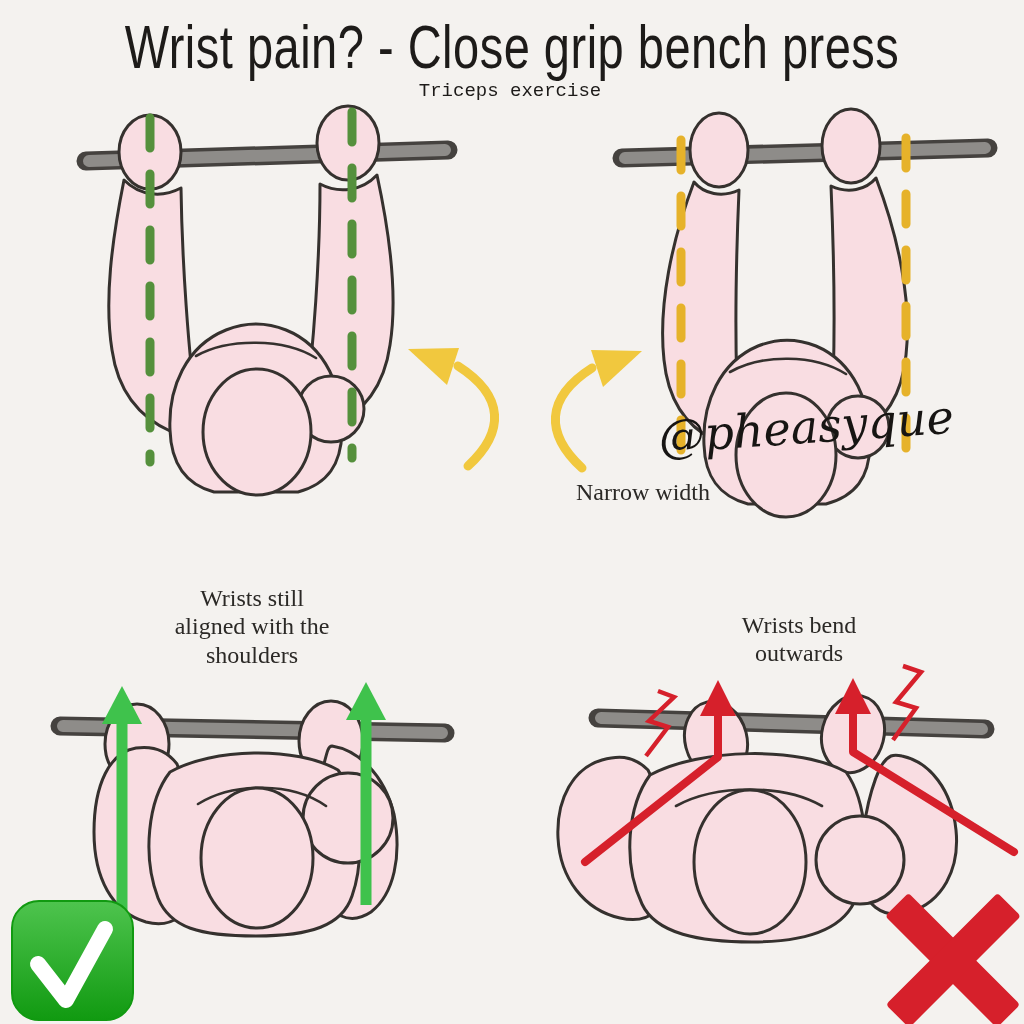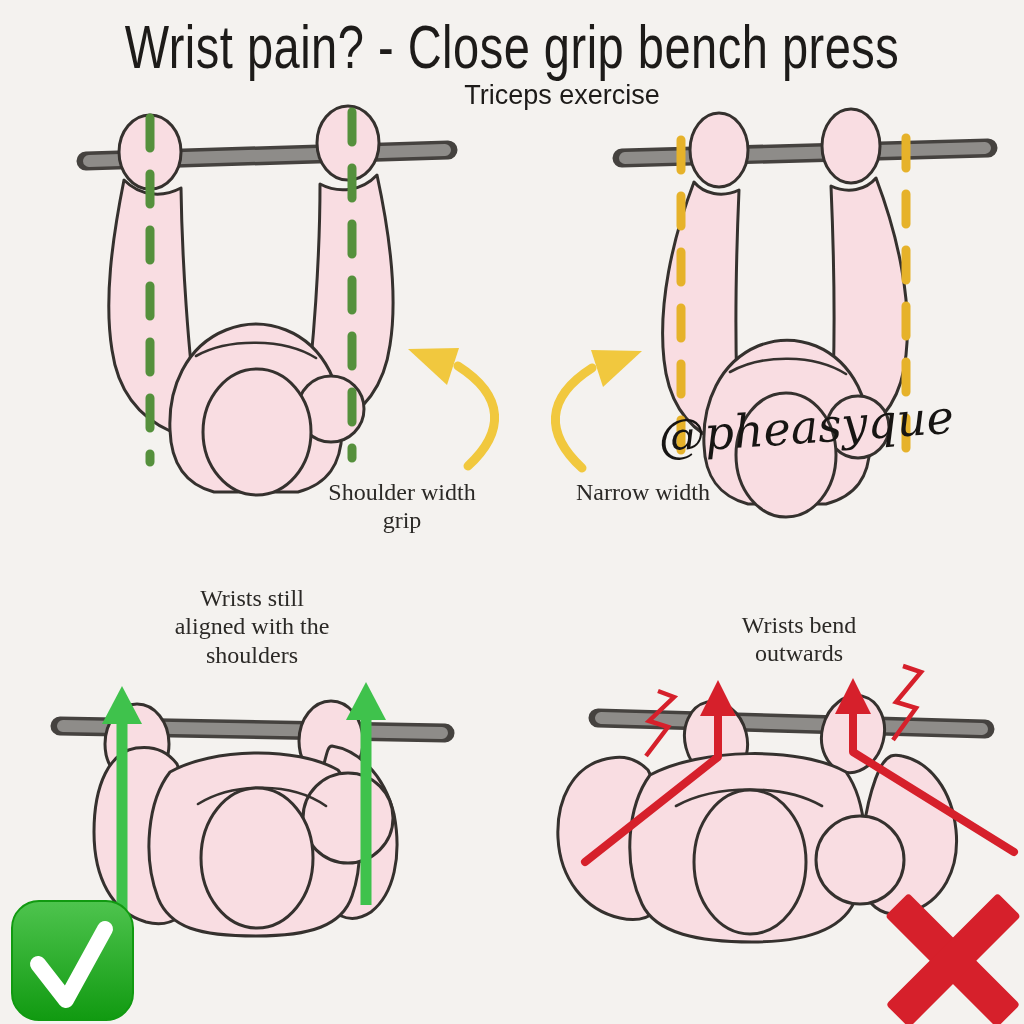--- a/index.html
+++ b/index.html
@@ -12,22 +12,22 @@
   .art { position:absolute; left:0; top:0; }
 
   .title {
     position:absolute; left:512px; top:12px;
     transform: translateX(-50%) scaleY(1.28);
     transform-origin: center top;
     font-size:47px; color: var(--text, #1d1b19);
     white-space:nowrap; letter-spacing:0.5px;
   }
   .subtitle {
-    position:absolute; left:562px; top:80px; transform:translateX(-50%);
-    font-family:Liberation Sans, sans-serif; font-size:27px; color: var(--text,#1d1b19);
+    position:absolute; left:510px; top:80px; transform:translateX(-50%);
+    font-family:Liberation Mono, monospace; font-size:19px; color: var(--text,#1d1b19);
   }
   .label {
     position:absolute; transform:translateX(-50%); text-align:center;
     font-family:"Liberation Serif", serif; font-size:24px; line-height:1.18;
     color:#2b2926; white-space:nowrap;
   }
   #label-sw { left:402px; top:478px; }
   #label-ng { left:643px; top:478px; }
   #label-wa { left:252px; top:584px; }
   #label-wb { left:799px; top:611px; }
@@ -158,24 +158,20 @@
     </g>
     <g>
       <rect class="cross-bar" x="874" y="944" width="158" height="33" rx="4" transform="rotate(45 953 960)"></rect>
       <rect class="cross-bar" x="874" y="944" width="158" height="33" rx="4" transform="rotate(-45 953 960)"></rect>
     </g>
   </svg>
 
   <div class="title">Wrist pain? - Close grip bench press</div>
   <div class="subtitle">Triceps exercise</div>
 
-  <div class="label" id="label-sw">
-    <div>Shoulder width</div>
-    <div>grip</div>
-  </div>
 
   <div class="label" id="label-ng">
     <div>Narrow width</div>
   </div>
 
   <div class="label" id="label-wb">
     <div>Wrists bend</div>
     <div>outwards</div>
   </div>
 

